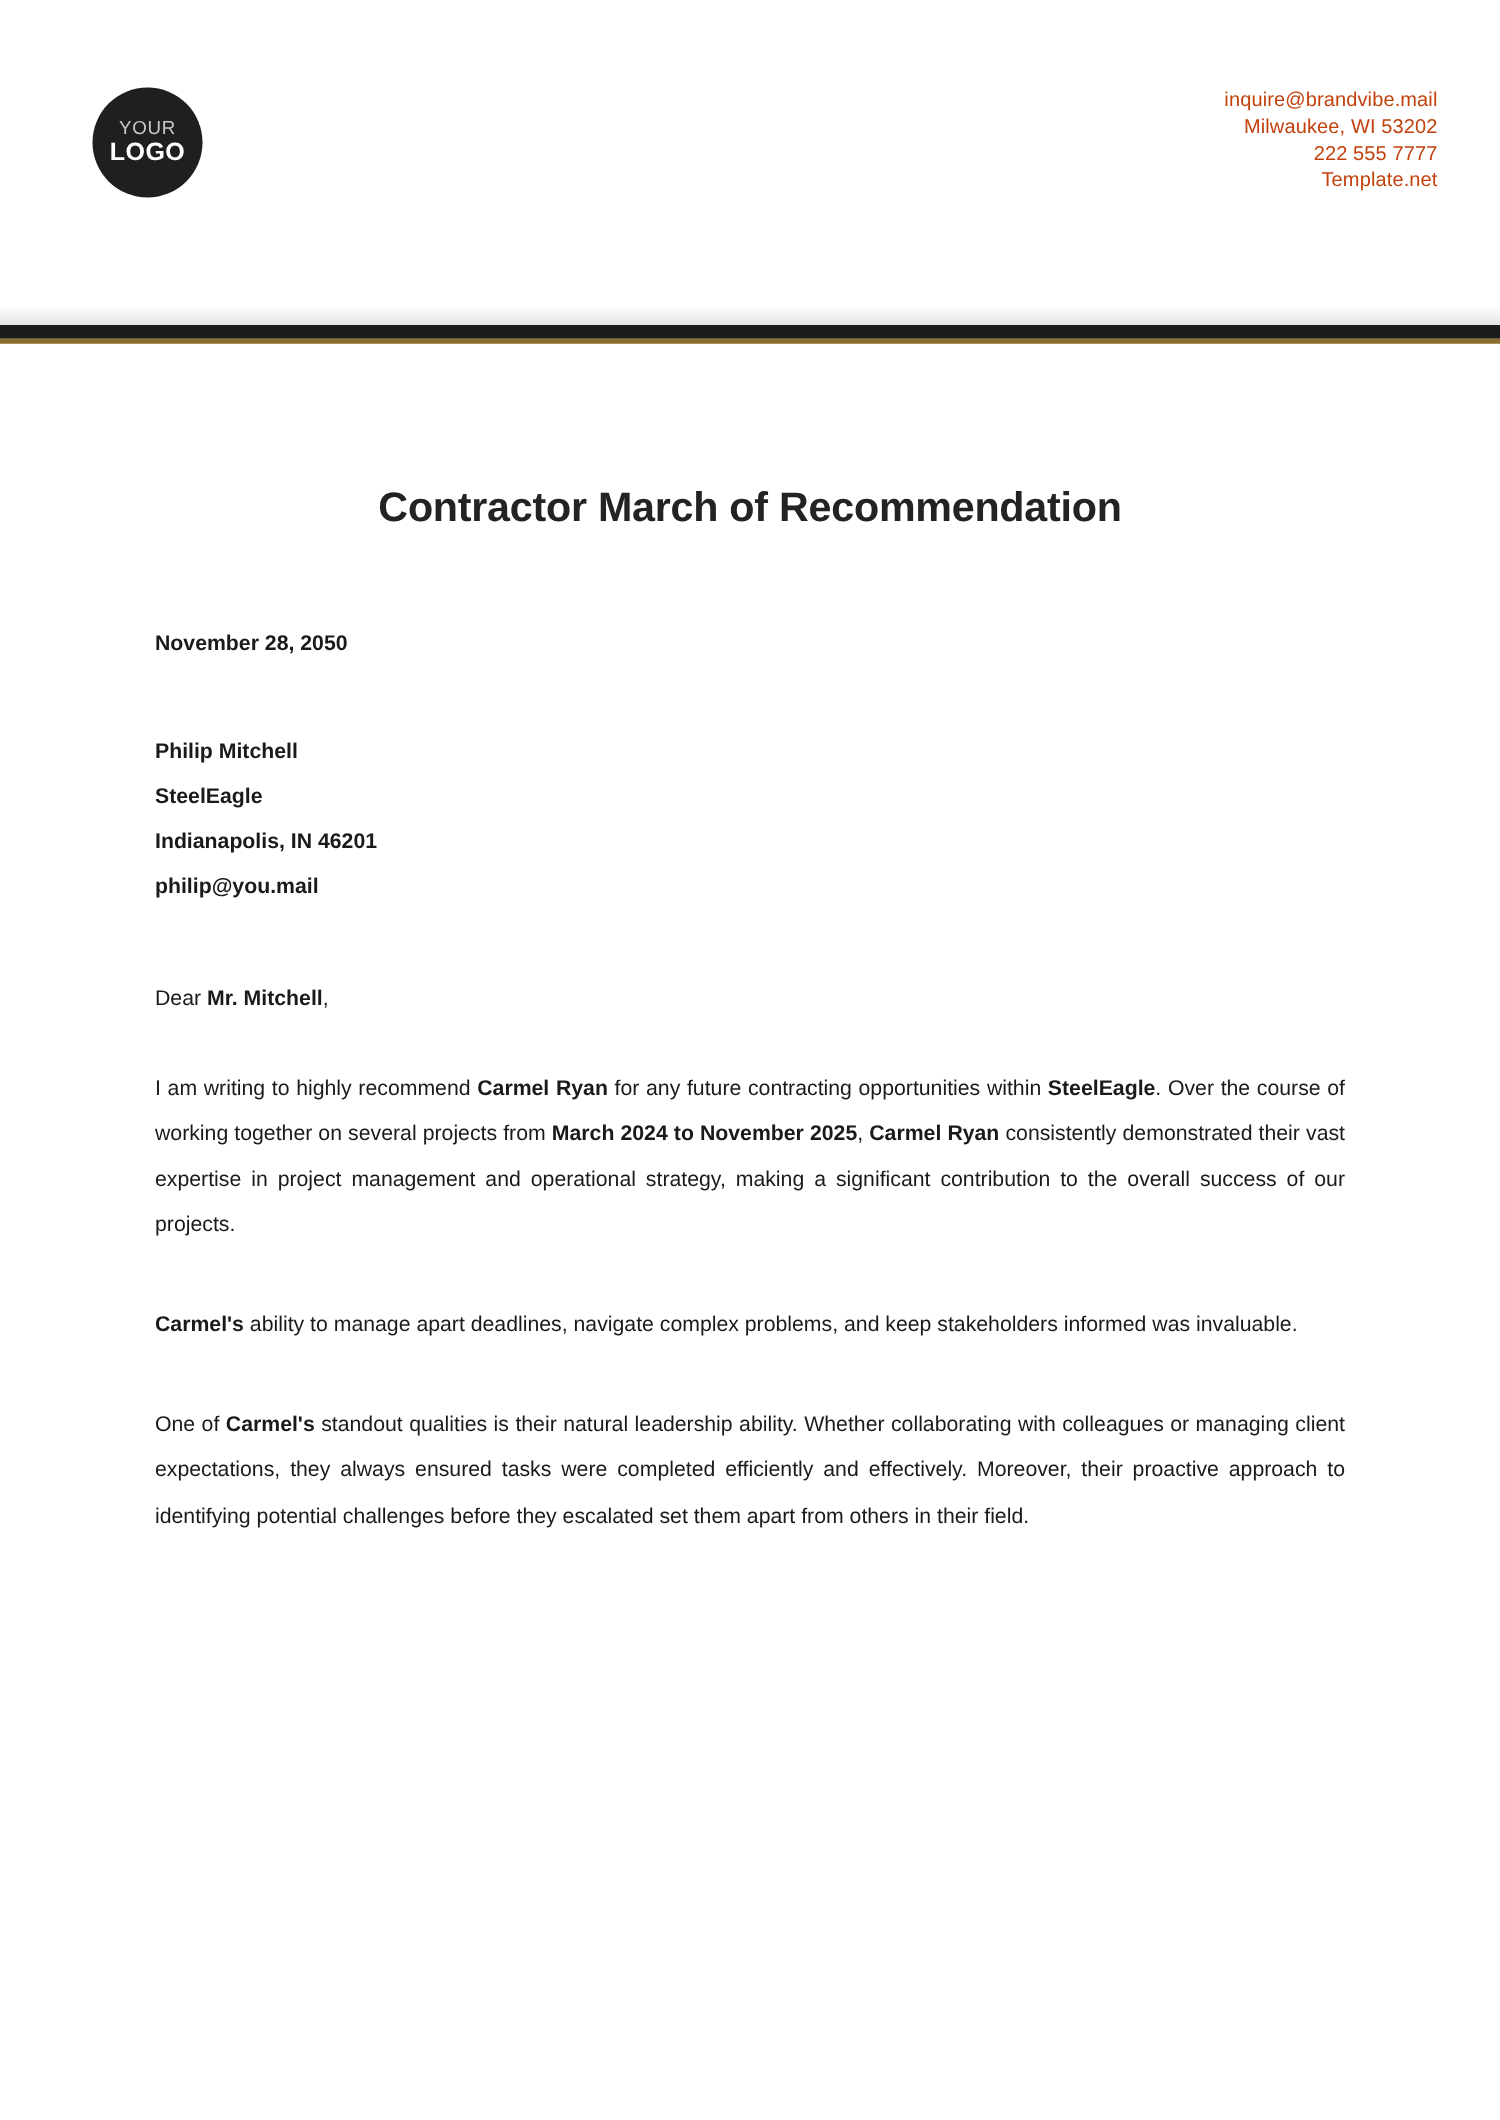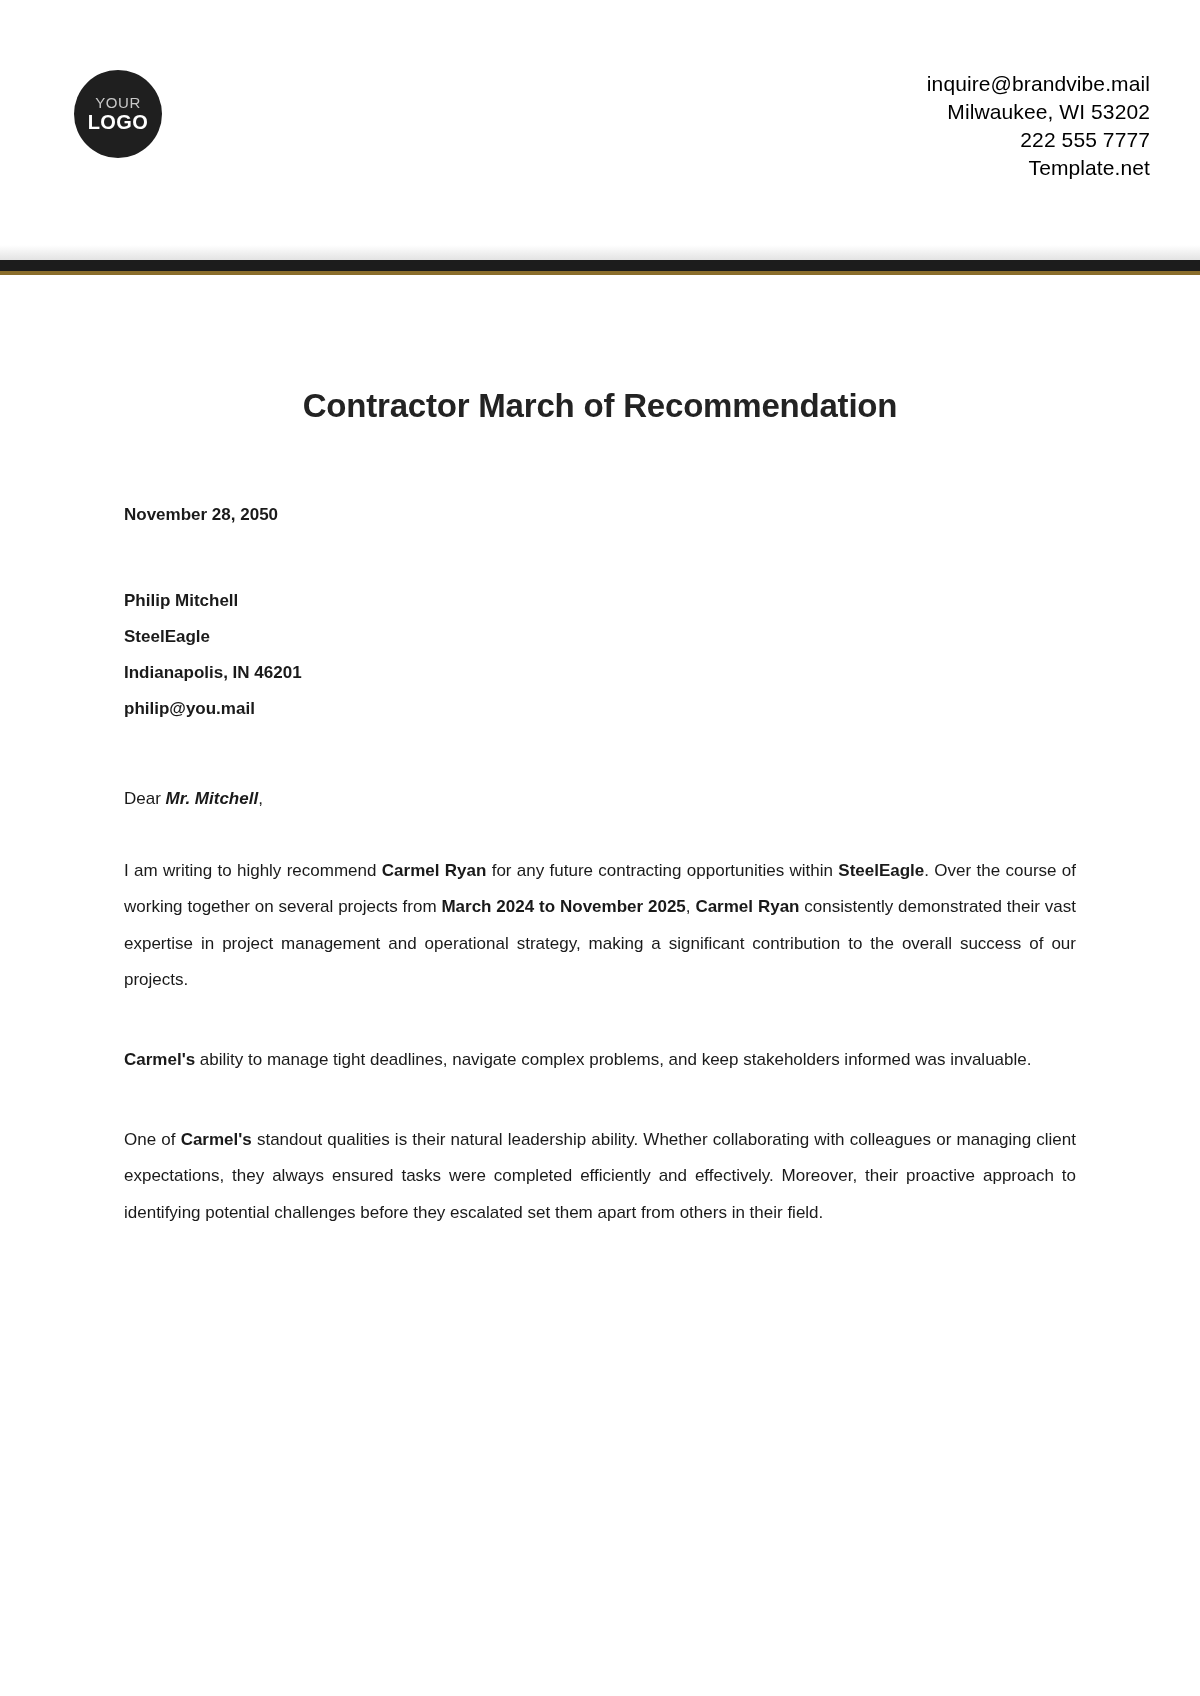--- a/index.html
+++ b/index.html
@@ -51,23 +51,23 @@
     color: #ffffff;
     font-weight: 700;
     line-height: 1.12;
   }
 
   .contact {
     text-align: right;
     padding-top: 8px;
   }
   .contact-line {
-    font-size: 21px;
+    font-size: 16px;
     line-height: 1.33;
-    color: #000000;
+    color: #c2410c;
     font-weight: 400;
     letter-spacing: 0.1px;
     white-space: nowrap;
   }
 
   
   .divider {
     position: relative;
     width: 100%;
     margin-top: 36px;
@@ -120,21 +120,21 @@
     color: #1a1a1a;
     line-height: 2.12;
   }
 
   .salutation {
     font-size: 17px;
     font-weight: 400;
     color: #1a1a1a;
     margin-top: 62px;
   }
-  .salutation b { font-weight: 700; font-style: italic; }
+  .salutation b { font-weight: 700; }
 
   .body-para {
     font-size: 17px;
     font-weight: 400;
     color: #1a1a1a;
     line-height: 2.13;
     text-align: justify;
     margin-top: 44px;
   }
   .body-para b { font-weight: 700; }
@@ -176,17 +176,17 @@
     <div class="recipient-line">Indianapolis, IN 46201</div>
     <div class="recipient-line">philip@you.mail</div>
   </div>
 
   <div class="salutation">
     <span>Dear </span><b>Mr. Mitchell</b><span>,</span>
   </div>
 
   <div id="paragraphs">
       <div class="body-para"><span>I am writing to highly recommend </span><b>Carmel Ryan</b><span> for any future contracting opportunities within </span><b>SteelEagle</b><span>. Over the course of working together on several projects from </span><b>March 2024 to November 2025</b><span>, </span><b>Carmel Ryan</b><span> consistently demonstrated their vast expertise in project management and operational strategy, making a significant contribution to the overall success of our projects.</span></div>
-      <div class="body-para"><b>Carmel's</b><span> ability to manage tight deadlines, navigate complex problems, and keep stakeholders informed was invaluable.</span></div>
+      <div class="body-para"><b>Carmel's</b><span> ability to manage apart deadlines, navigate complex problems, and keep stakeholders informed was invaluable.</span></div>
       <div class="body-para"><span>One of </span><b>Carmel's</b><span> standout qualities is their natural leadership ability. Whether collaborating with colleagues or managing client expectations, they always ensured tasks were completed efficiently and effectively. Moreover, their proactive approach to identifying potential challenges before they escalated set them apart from others in their field.</span></div>
     </div>
 
 </div>
 
 </body></html>

